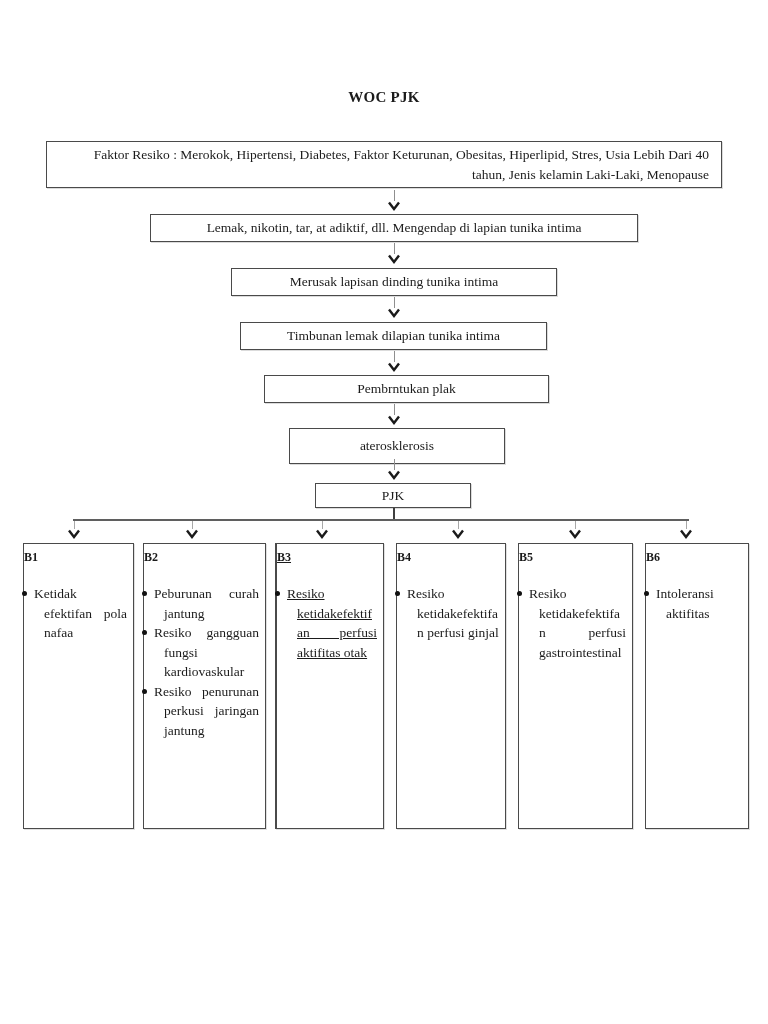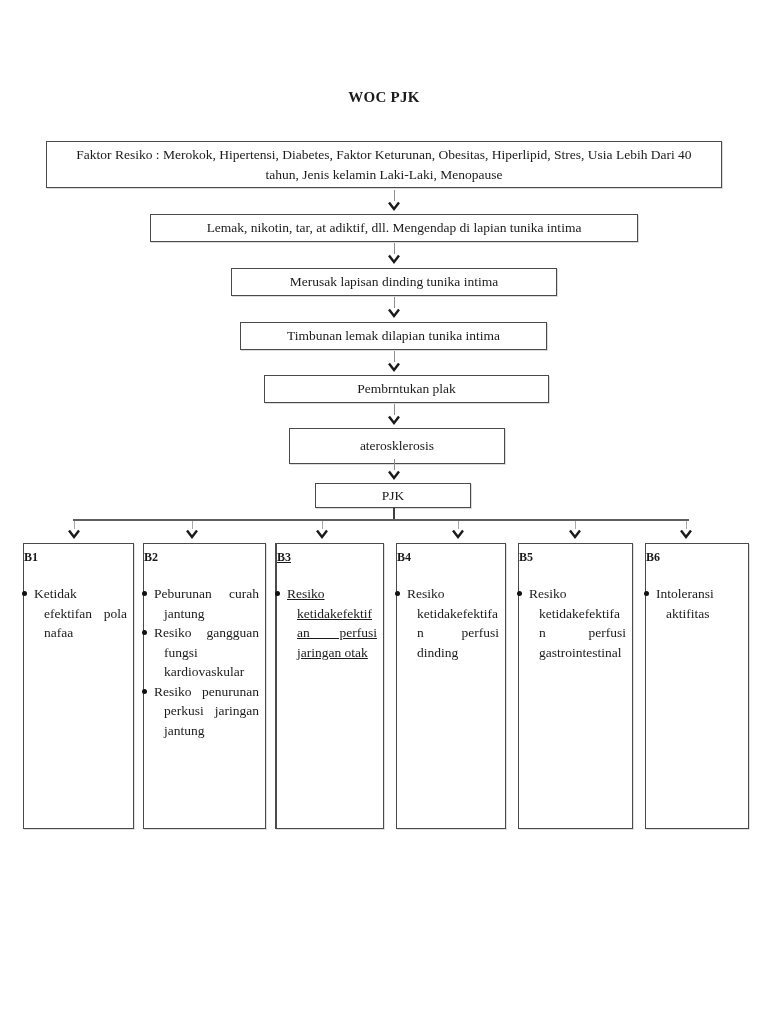--- a/index.html
+++ b/index.html
@@ -22,21 +22,21 @@
   #title{
     position:absolute;left:0;top:89px;width:768px;
     text-align:center;font-weight:bold;font-size:15px;letter-spacing:.3px;
   }
   
   .fb{
     position:absolute;box-sizing:border-box;
     border:1.5px solid var(--box-border);
     background:#fff;
     display:flex;align-items:center;justify-content:center;
-    text-align:center;font-size:13.5px;line-height:20px;
+    text-align:right;font-size:13.5px;line-height:20px;
     box-shadow:1px 1px 0 rgba(0,0,0,.14);
     padding:0 12px;
   }
   #fb0{left:46px;top:141px;width:676px;height:47px;}
   #fb1{left:150px;top:214px;width:488px;height:28px;}
   #fb2{left:231px;top:268px;width:326px;height:28px;}
   #fb3{left:240px;top:322px;width:307px;height:28px;}
   #fb4{left:264px;top:375px;width:285px;height:28px;}
   #fb5{left:289px;top:428px;width:216px;height:36px;}
   #fb6{left:315px;top:483px;width:156px;height:25px;}
@@ -200,27 +200,27 @@
     <div class="bhead">B2</div>
     <ul class="blist">
         <li>Peburunan curah jantung</li>
         <li>Resiko gangguan fungsi kardiovaskular</li>
         <li>Resiko penurunan perkusi jaringan jantung</li>
       </ul>
   </div>
   <div class="bb" id="bb2">
     <div class="bhead">B3</div>
     <ul class="blist">
-        <li>Resiko ketidakefektifan perfusi jaringan otak</li>
+        <li>Resiko ketidakefektifan perfusi aktifitas otak</li>
       </ul>
   </div>
   <div class="bb" id="bb3">
     <div class="bhead">B4</div>
     <ul class="blist">
-        <li>Resiko ketidakefektifan perfusi dinding</li>
+        <li>Resiko ketidakefektifan perfusi ginjal</li>
       </ul>
   </div>
   <div class="bb" id="bb4">
     <div class="bhead">B5</div>
     <ul class="blist">
         <li>Resiko ketidakefektifan perfusi gastrointestinal</li>
       </ul>
   </div>
   <div class="bb" id="bb5">
     <div class="bhead">B6</div>

